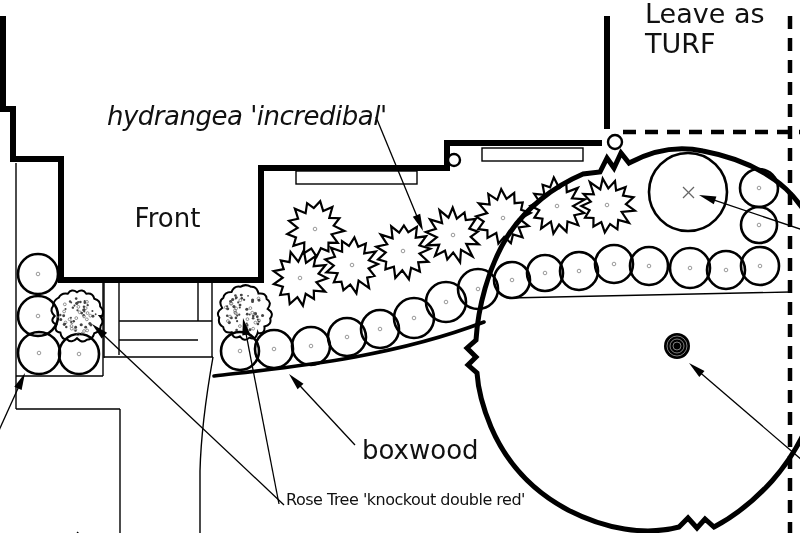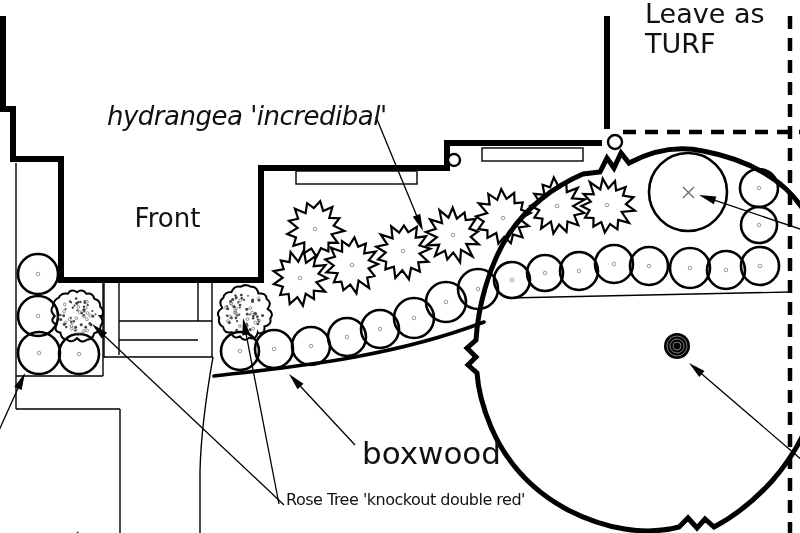--- a/index.html
+++ b/index.html
@@ -4,21 +4,21 @@
 <style>
   html,body{margin:0;padding:0;background:#ffffff;}
   body{width:800px;height:533px;position:relative;overflow:hidden;
        font-family:"DejaVu Sans","Liberation Sans",sans-serif;}
   #plan-wrap{position:absolute;left:0;top:16px;width:800px;height:533px;}
   svg{position:absolute;left:0;top:0;}
   .plan-label{position:absolute;color:#111;white-space:nowrap;}
   .lbl-turf{left:645px;top:-17px;font-size:27px;line-height:30px;}
   .lbl-hydrangea{left:107px;top:85px;font-size:26px;letter-spacing:-0.5px;font-style:italic;}
   .lbl-front{left:95px;top:148px;width:145px;text-align:center;font-size:26px;line-height:32px;margin-top:38px;}
-  .lbl-boxwood{left:362px;top:419px;font-size:31px;text-align:center;}
+  .lbl-boxwood{left:362px;top:419px;font-size:26px;text-align:center;}
   .lbl-rose{left:286px;top:474px;font-size:16px;letter-spacing:-0.5px;}
 </style>
 </head>
 <body>
 
 <div id="plan-wrap">
   <svg id="plan-svg" width="800" height="533" viewBox="0 0 800 533">
       <line x1="16" y1="147" x2="16" y2="393" stroke="#000000" stroke-width="1.4"></line>
       <line x1="103" y1="264" x2="103" y2="360" stroke="#000000" stroke-width="1.4"></line>
       <line x1="16" y1="360" x2="103" y2="360" stroke="#000000" stroke-width="1.4"></line>

